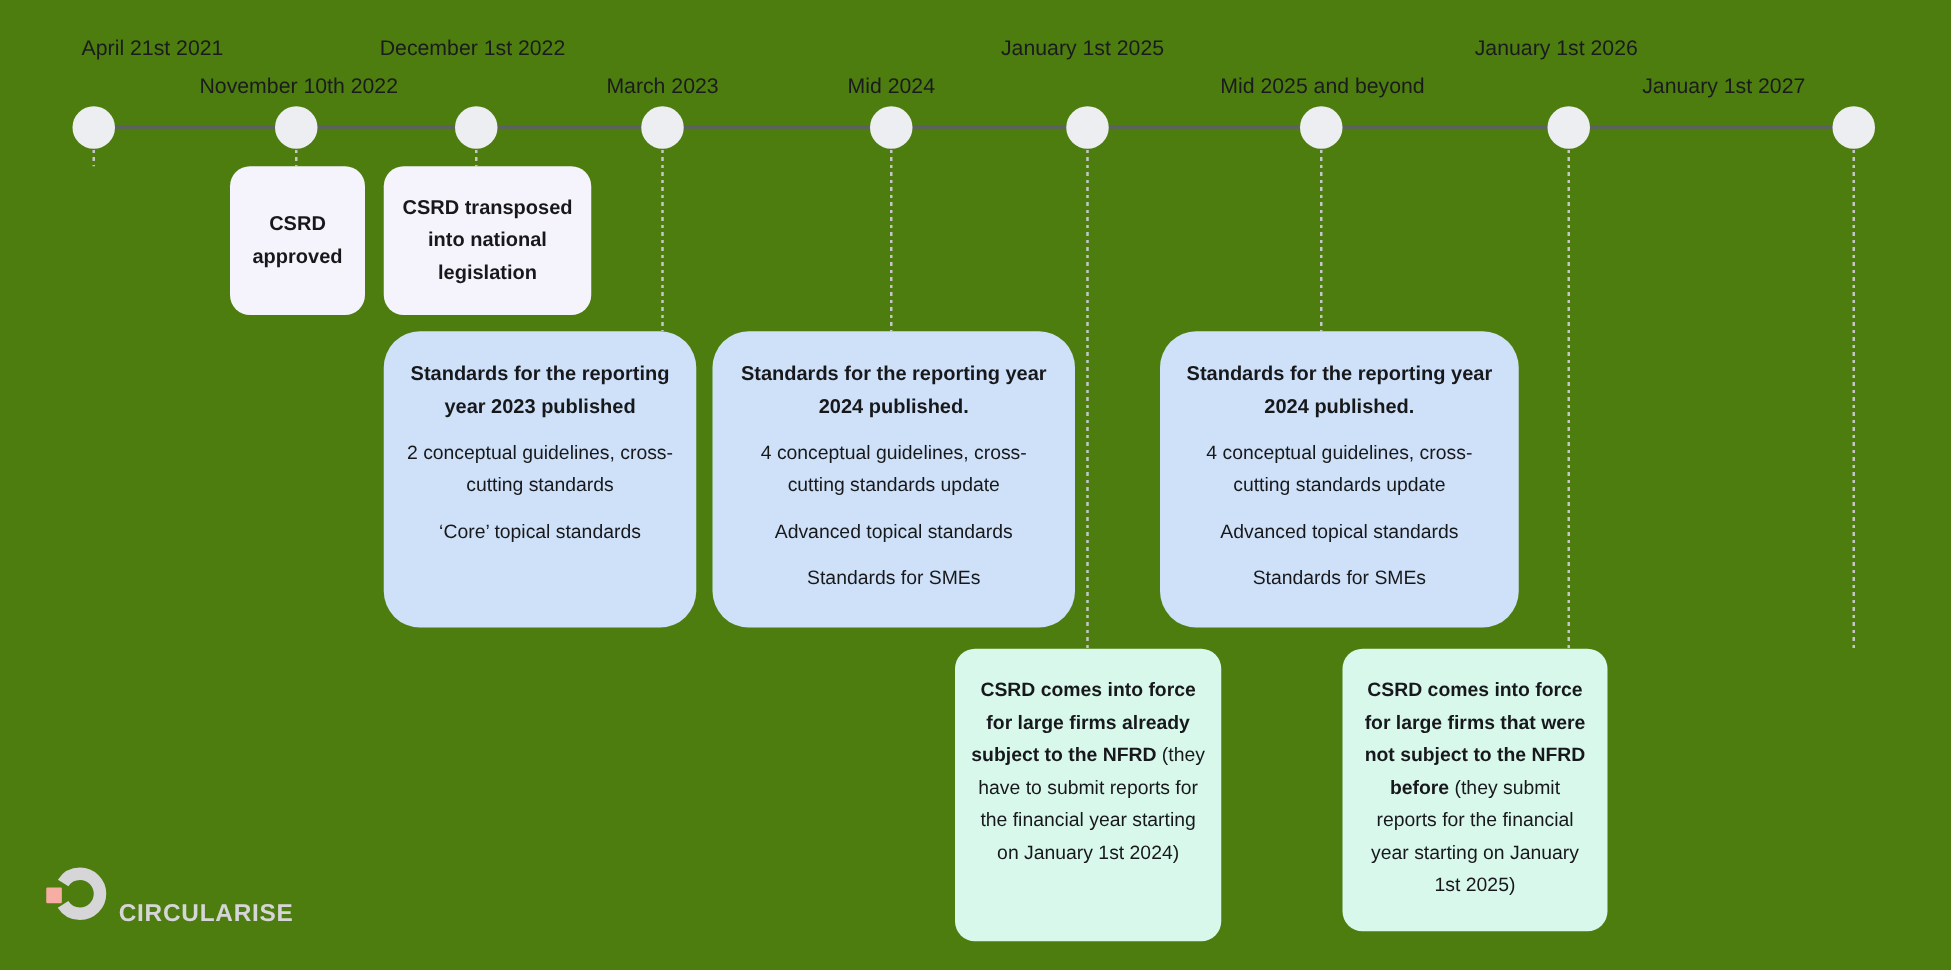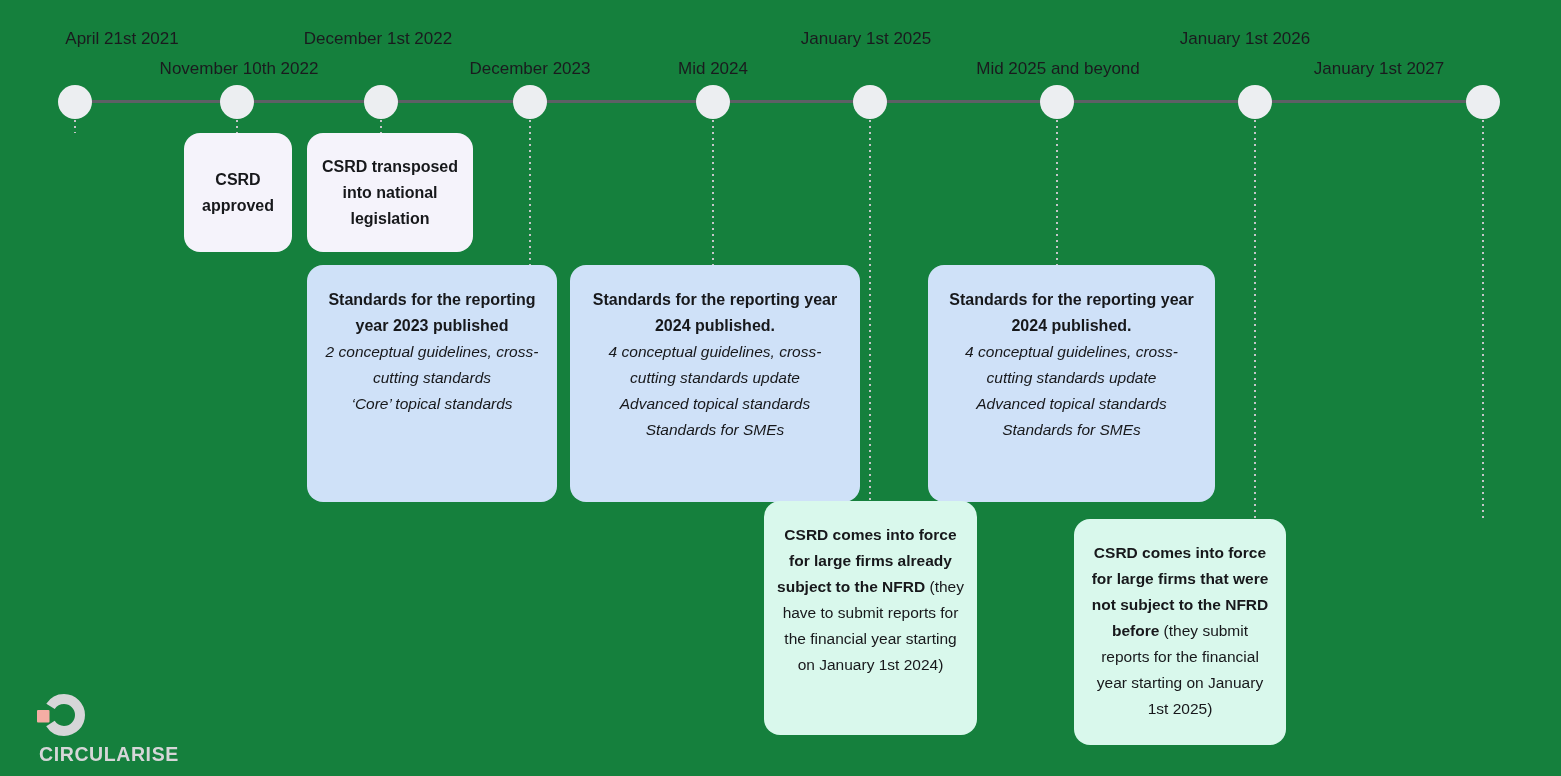--- a/index.html
+++ b/index.html
@@ -3,61 +3,61 @@
 <meta charset="utf-8">
 <style>
   :root{
     --lavender:#f5f3fb; --blue:#cfe1f8; --green:#d9f8ec;
     --node:#eceef1; --line:#5d6065; --dash:#c6c6c9;
     --text:#17181b; --logo-gray:#d6d6d8; --logo-red:#f5ada4;
   }
   *{margin:0;padding:0;box-sizing:border-box;}
   html,body{background:#fff;}
   body{font-family:"Liberation Sans","DejaVu Sans",sans-serif;color:var(--text);}
-  .canvas{position:relative;width:1561px;height:776px;background:#15803d;overflow:hidden;}
+  .canvas{position:relative;width:1561px;height:776px;background:#4d7c0f;overflow:hidden;}
 
   .date-label{
     position:absolute;transform:translateX(-50%);white-space:nowrap;
     font-size:17px;line-height:22px;color:#1a1b1e;
   }
   .tl-line{position:absolute;background:var(--line);height:3px;z-index:1;}
   .tl-node{
     position:absolute;width:34px;height:34px;border-radius:50%;
     background:var(--node);z-index:2;transform:translateX(-50%);
   }
   .tl-dash{
     position:absolute;width:2px;transform:translateX(-50%);z-index:0;
     background:repeating-linear-gradient(to bottom,var(--dash) 0 2.5px,transparent 2.5px 6px);
   }
   .card{position:absolute;border-radius:16px;text-align:center;}
   .card.lavender{
     background:var(--lavender);display:flex;align-items:center;justify-content:center;
     padding:10px 12px;font-weight:bold;font-size:16px;line-height:26px;
   }
-  .card.blue{background:var(--blue);padding:22px 16px 16px;}
+  .card.blue{background:var(--blue);padding:22px 16px 16px;border-radius:29px;}
   .card.blue .card-title{font-weight:bold;font-size:16px;line-height:26px;}
-  .card.blue .card-para{font-size:15.5px;line-height:26px;font-style:italic;}
+  .card.blue .card-para{font-size:15.5px;line-height:26px;margin-top:11px;}
   .card.green{background:var(--green);padding:21px 13px 16px;font-size:15.5px;line-height:26px;}
   .card.green .lead{font-weight:bold;}
 
-  .logo{position:absolute;left:36px;top:687px;display:flex;align-items:flex-start;z-index:3;flex-direction:column;}
+  .logo{position:absolute;left:36px;top:687px;display:flex;align-items:flex-end;z-index:3;}
   .logo-text{
     font-weight:bold;font-size:19.5px;letter-spacing:0.6px;color:var(--logo-gray);
     margin-left:3px;
   }
 </style>
 </head>
 <body>
 
 <div class="canvas">
 
   <div class="date-label" style="left:122px;top:28px">April 21st 2021</div>
   <div class="date-label" style="left:239px;top:58px">November 10th 2022</div>
   <div class="date-label" style="left:378px;top:28px">December 1st 2022</div>
-  <div class="date-label" style="left:530px;top:58px">December 2023</div>
+  <div class="date-label" style="left:530px;top:58px">March 2023</div>
   <div class="date-label" style="left:713px;top:58px">Mid 2024</div>
   <div class="date-label" style="left:866px;top:28px">January 1st 2025</div>
   <div class="date-label" style="left:1058px;top:58px">Mid 2025 and beyond</div>
   <div class="date-label" style="left:1245px;top:28px">January 1st 2026</div>
   <div class="date-label" style="left:1379px;top:58px">January 1st 2027</div>
 
   <div class="tl-line" style="left:75px;top:100px;width:1408px"></div>
 
   <div class="tl-node" style="left:75px;top:85px"></div>
   <div class="tl-node" style="left:237px;top:85px"></div>
@@ -97,21 +97,21 @@
     <div class="card-para">Advanced topical standards</div>
     <div class="card-para">Standards for SMEs</div>
   </div>
   <div class="card blue" style="left:928px;top:265px;width:287px;height:237px">
     <div class="card-title">Standards for the reporting year 2024 published.</div>
     <div class="card-para">4 conceptual guidelines, cross-cutting standards update</div>
     <div class="card-para">Advanced topical standards</div>
     <div class="card-para">Standards for SMEs</div>
   </div>
 
-  <div class="card green" style="left:764px;top:501px;width:213px;height:234px">
+  <div class="card green" style="left:764px;top:519px;width:213px;height:234px">
     <span class="lead">CSRD comes into force for large firms already subject to the NFRD</span><span> (they have to submit reports for the financial year starting on January 1st 2024)</span>
   </div>
   <div class="card green" style="left:1074px;top:519px;width:212px;height:226px">
     <span class="lead">CSRD comes into force for large firms that were not subject to the NFRD before</span><span> (they submit reports for the financial year starting on January 1st 2025)</span>
   </div>
 
   <div class="logo">
     <svg width="56" height="56" viewBox="0 0 56 56">
       <circle cx="28" cy="28" r="16" fill="none" stroke="var(--logo-gray)" stroke-width="10" stroke-dasharray="41 18 100" transform="rotate(0 28 28)"></circle>
       <rect x="1" y="23" width="12.5" height="12.5" rx="1" fill="var(--logo-red)"></rect>

